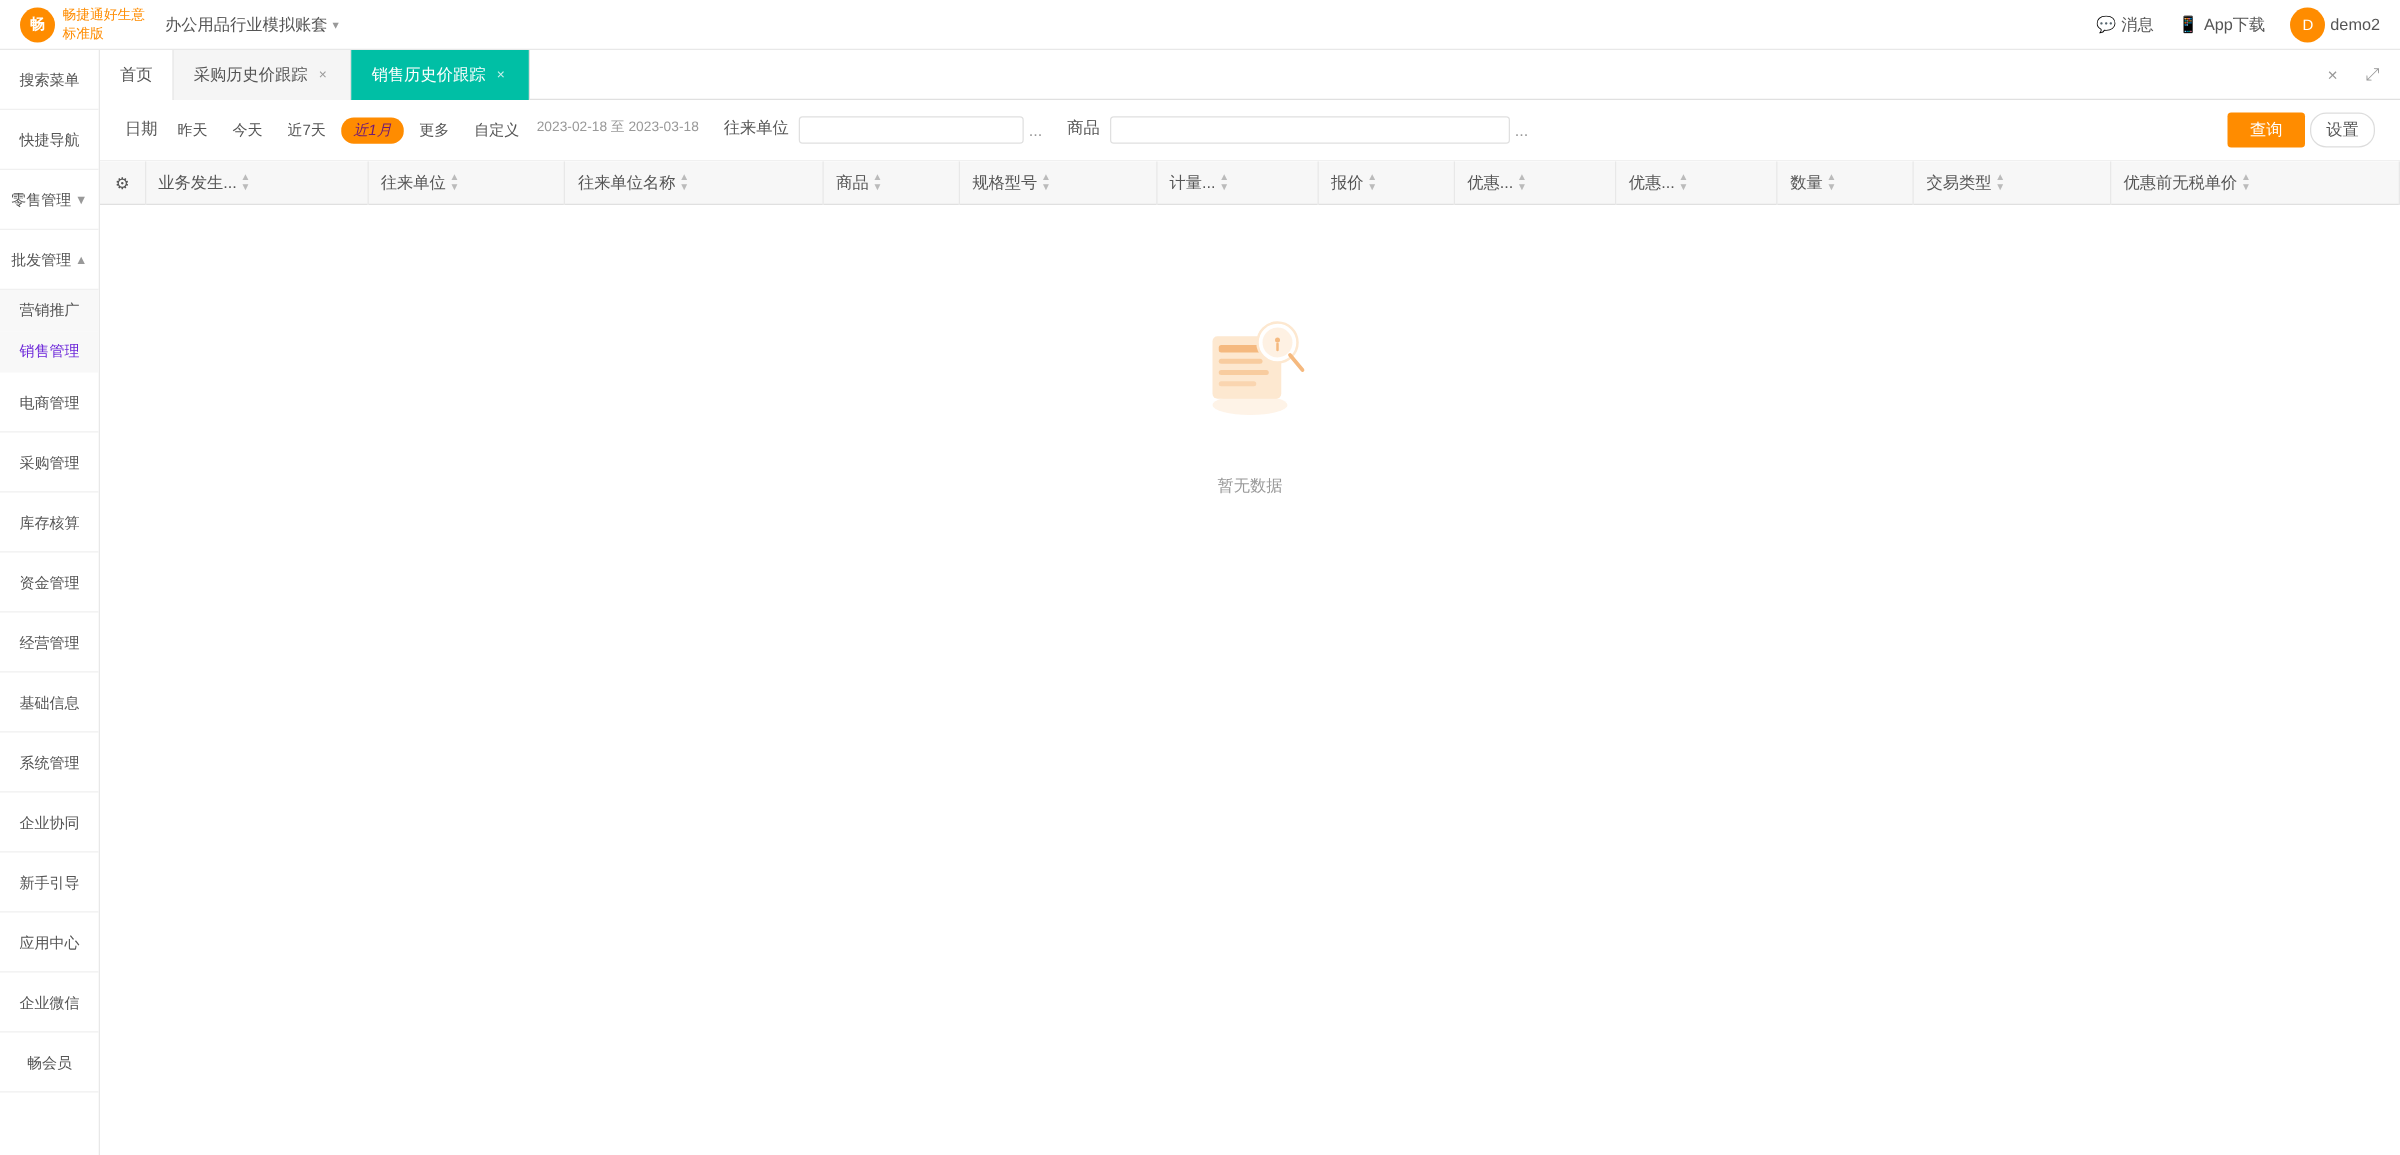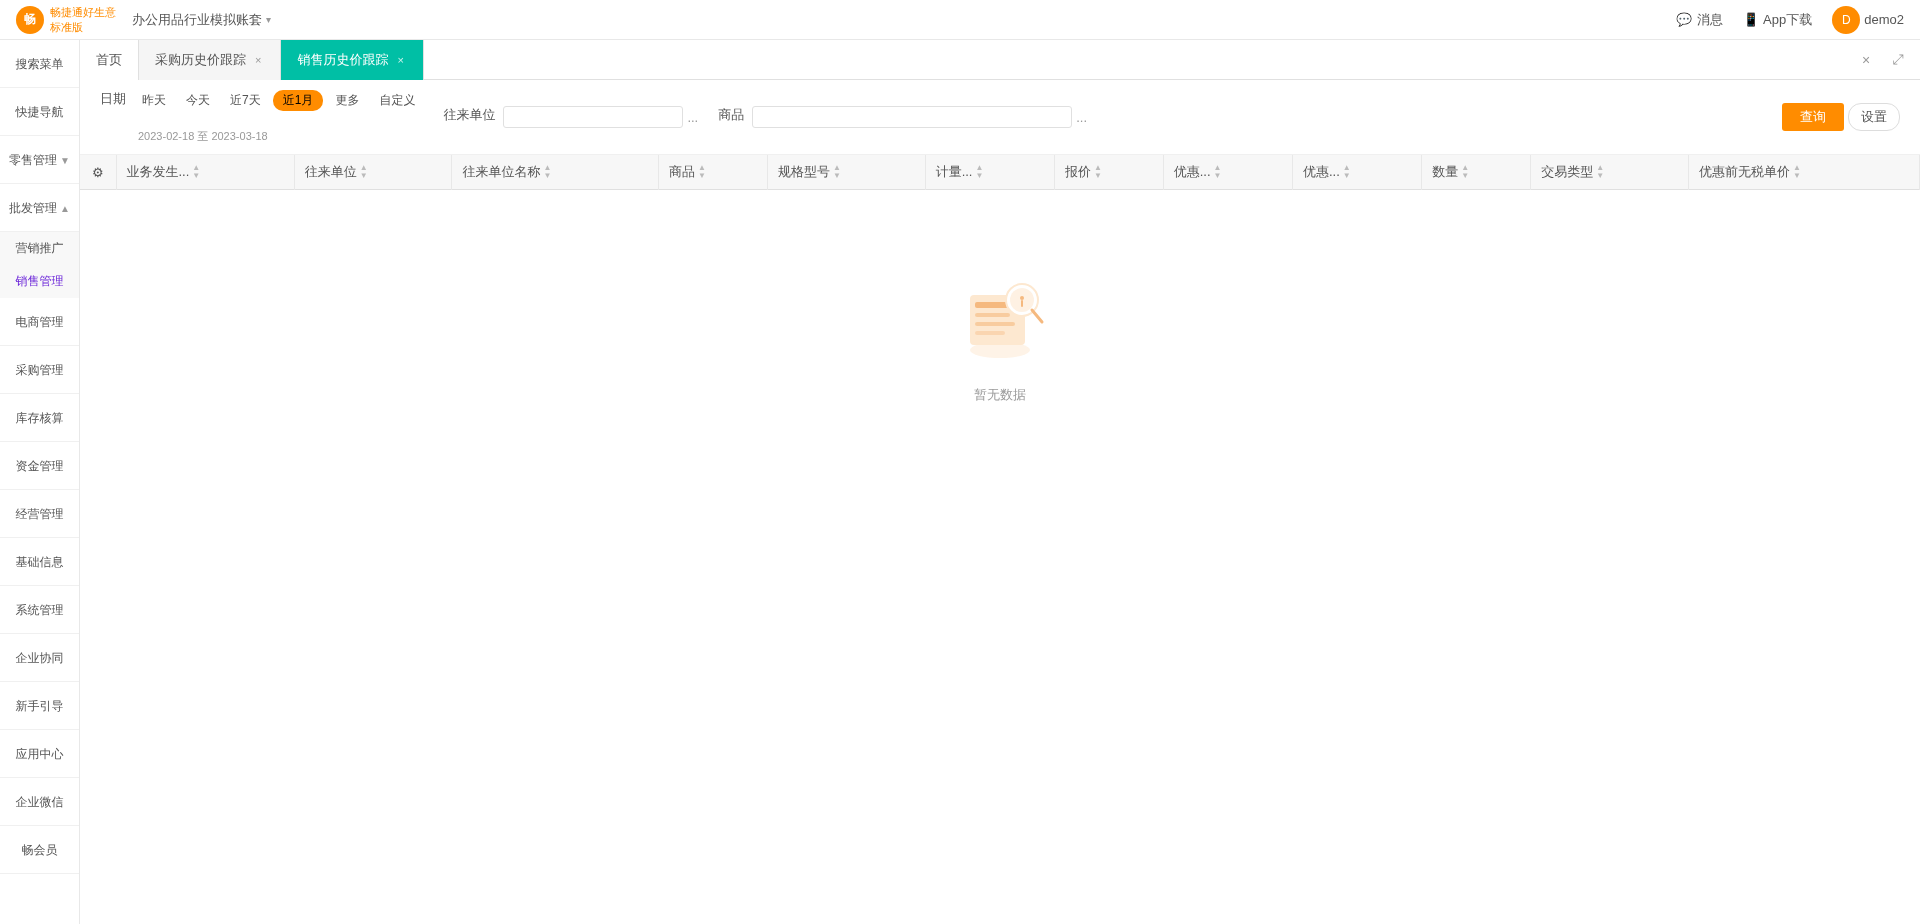--- a/index.html
+++ b/index.html
@@ -285,23 +285,24 @@
     }
     .date-tab {
       padding: 2px 8px;
       font-size: 12px;
       cursor: pointer;
       color: #555;
       border-radius: 3px;
     }
     .date-tab.active {
       background: #ff8c00;
-      color: #000000;
+      color: #701a75;
       border-radius: 10px;
       padding: 2px 10px;
+      font-style: italic;
     }
     .date-range-text {
       font-size: 11px;
       color: #999;
       margin-left: 4px;
     }
     .filter-input-wrap {
       display: flex;
       align-items: center;
       gap: 4px;
@@ -380,20 +381,21 @@
       text-align: center;
     }
 
     
     .empty-state {
       display: flex;
       flex-direction: column;
       align-items: center;
       justify-content: center;
       padding: 80px 0;
+      gap: 20px;
     }
     .empty-illustration {
       width: 100px;
       height: 100px;
       margin-bottom: 16px;
       position: relative;
     }
     .empty-text {
       color: #999;
       font-size: 13px;
@@ -553,21 +555,21 @@
         <div class="tab-action-btn">⤢</div>
       </div>
     </div>
 
     <div class="page-content">
 
 
       <div class="filter-bar">
         <div class="filter-group">
           <span class="filter-label">日期</span>
-          <div style="display:flex;flex-direction:column;gap:18px">
+          <div style="display:flex;gap:2px">
             <div class="date-tabs">
               <span class="date-tab">昨天</span>
               <span class="date-tab">今天</span>
               <span class="date-tab">近7天</span>
               <span class="date-tab active">近1月</span>
               <span class="date-tab">更多</span>
               <span class="date-tab">自定义</span>
             </div>
             <div class="date-range-text">2023-02-18 至 2023-03-18</div>
           </div>

